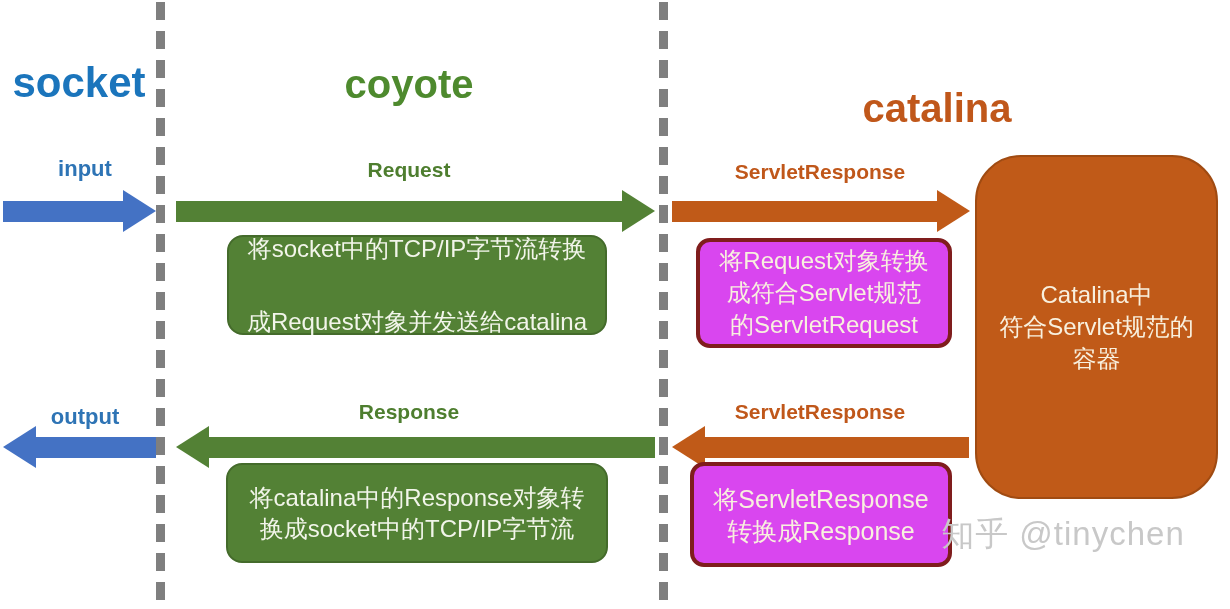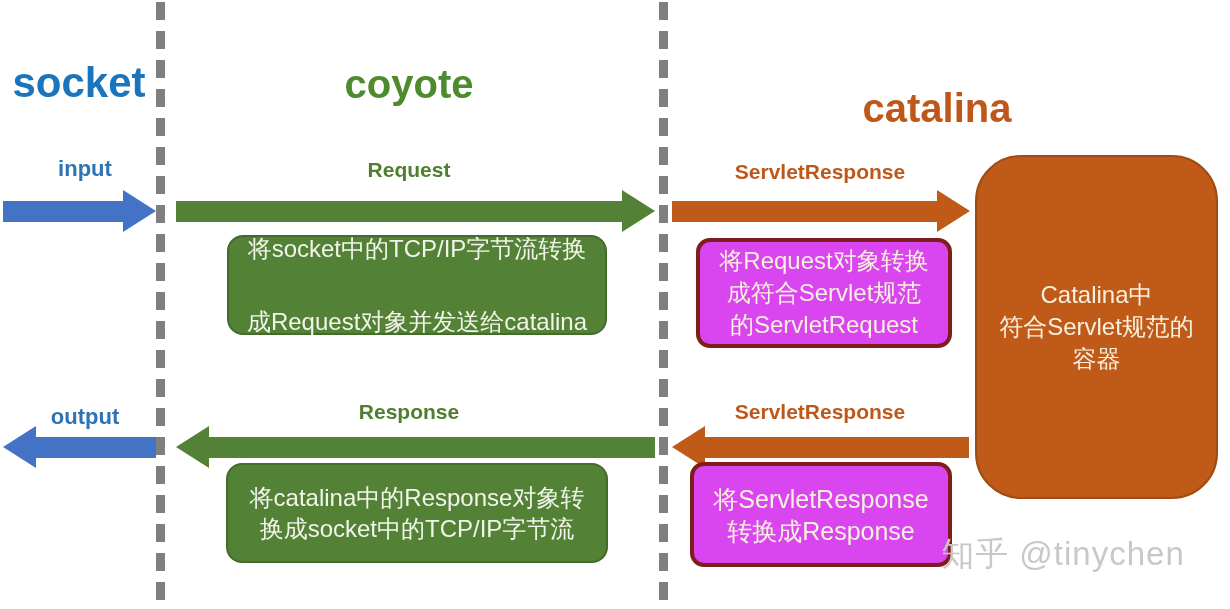--- a/index.html
+++ b/index.html
@@ -60,21 +60,21 @@
   
   .container-box{
     position:absolute;left:975px;top:155px;width:243px;height:344px;
     background:#c05a18;border:2px solid #a04b12;border-radius:46px;
     display:flex;flex-direction:column;justify-content:center;
     text-align:center;color:#f8f0de;font-size:24px;line-height:32px;
     box-sizing:border-box;
   }
   
   .watermark{
-    position:absolute;left:918px;top:532px;width:290px;
+    position:absolute;left:918px;top:512px;width:290px;
     color:#c8c8c8;font-size:33px;text-align:center;letter-spacing:1px;
     white-space:nowrap;
   }
 </style>
 </head>
 <body>
 
 <div id="canvas">
 
   <div class="divider" style="left:156px;"></div>

